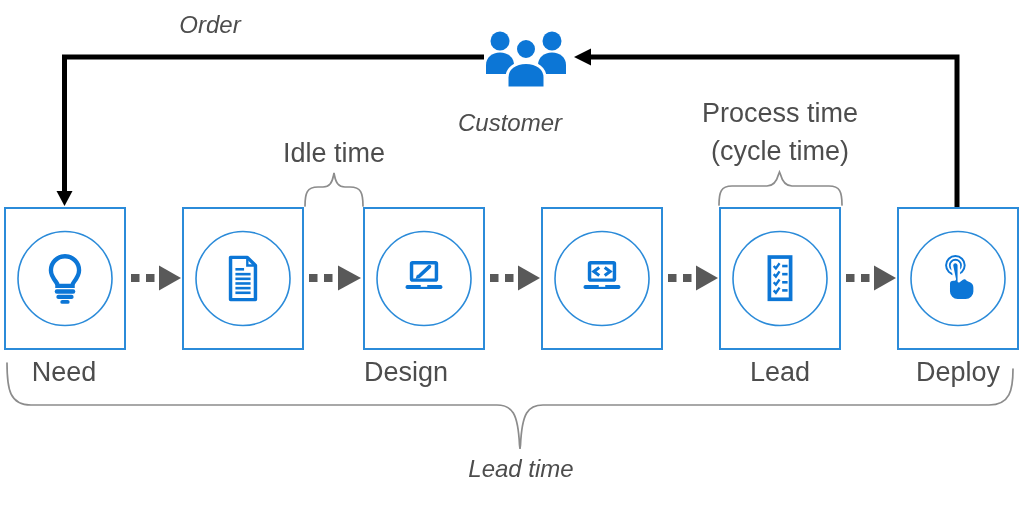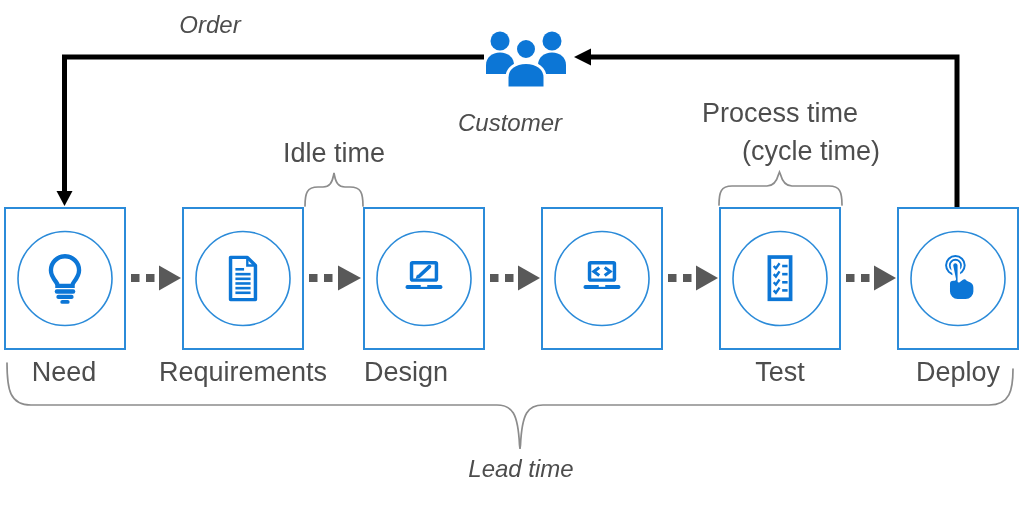--- a/index.html
+++ b/index.html
@@ -69,21 +69,21 @@
       <path d="M538,74 L538,65 C538,57.5 544,52.5 552,52.5 C560,52.5 566,57.5 566,65 L566,74 Z"></path>
       <circle cx="526" cy="49" r="10.5" stroke="#ffffff" stroke-width="3"></circle>
       <path d="M507,88 L507,77.5 C507,68.5 515,62.5 526,62.5 C537,62.5 545,68.5 545,77.5 L545,88 Z" stroke="#ffffff" stroke-width="3"></path>
     </g>
   </svg>
 
   <div class="lbl fs28" style="left:100px;top:12px;width:220px;">Order</div>
   <div class="lbl fs28" style="left:400px;top:98px;width:220px;margin-top:12px;">Customer</div>
   <div class="lbl fs27" style="left:224px;top:139px;width:220px;">Idle time</div>
   <div class="lbl fs27" style="left:670px;top:99px;width:220px;">Process time</div>
-  <div class="lbl fs27" style="left:701px;top:137px;width:220px;">(cycle time)</div>
+  <div class="lbl fs27" style="left:670px;top:137px;width:220px;">(cycle time)</div>
   <div class="lbl fs28" style="left:411px;top:456px;width:220px;">Lead time</div>
 
   <div class="stage-box" style="left:4px;">
     <svg width="118" height="139" viewBox="0 0 118 139">
       <circle cx="59" cy="69.5" r="47" fill="none" stroke="#2b8bd9" stroke-width="1.6"></circle>
       <g transform="translate(33,43.5) scale(1.083)" stroke="#0c76d6" fill="none" stroke-width="4" stroke-linecap="round">
         <path d="M24,3.5 C31.2,3.5 37,9.3 37,16.5 C37,21 34.8,24 32.4,27 C31.4,28.2 31,29 31,30.3 L31,30.8 L17,30.8 L17,30.3 C17,29 16.6,28.2 15.6,27 C13.2,24 11,21 11,16.5 C11,9.3 16.8,3.5 24,3.5 Z"></path>
         <line x1="16.5" y1="36" x2="31.5" y2="36"></line>
         <line x1="18" y1="41" x2="30" y2="41"></line>
         <line x1="21.5" y1="45.6" x2="26.5" y2="45.6" stroke-width="3.6"></line>
@@ -100,21 +100,20 @@
         <path d="M28,4.5 V12 H35.5" stroke-width="2.2"></path>
         <line x1="17" y1="15.5" x2="25" y2="15.5" stroke-width="2.4"></line>
         <line x1="17" y1="20" x2="31" y2="20" stroke-width="2.4"></line>
         <line x1="17" y1="24.3" x2="31" y2="24.3" stroke-width="2.4"></line>
         <line x1="17" y1="28.6" x2="31" y2="28.6" stroke-width="2.4"></line>
         <line x1="17" y1="32.9" x2="31" y2="32.9" stroke-width="2.4"></line>
         <line x1="17" y1="37.2" x2="31" y2="37.2" stroke-width="2.4"></line>
       </g>
     </svg>
   </div>
-  <div class="stage-label" style="left:133px;">Requirements</div>
 
   <div class="stage-box" style="left:363px;">
     <svg width="118" height="139" viewBox="0 0 118 139">
       <circle cx="59" cy="69.5" r="47" fill="none" stroke="#2b8bd9" stroke-width="1.6"></circle>
       <g transform="translate(33,43.5) scale(1.083)">
         <rect x="12.5" y="9.5" width="23" height="16" rx="1" fill="none" stroke="#0c76d6" stroke-width="3.2"></rect>
         <line x1="20" y1="21.5" x2="29" y2="13" stroke="#0c76d6" stroke-width="3.4" stroke-linecap="round"></line>
         <polygon points="16.2,24.4 20.5,23.3 17.6,20.4" fill="#0c76d6"></polygon>
         <rect x="7" y="30" width="34" height="3.8" rx="1.6" fill="#0c76d6"></rect>
         <rect x="21" y="30" width="6" height="1.7" fill="#ffffff"></rect>
@@ -145,21 +144,21 @@
         <line x1="26" y1="12.5" x2="31" y2="12.5" stroke-width="2.4"></line>
         <polyline points="18.2,20 20.2,22.2 23.6,17.4" stroke-width="2.2"></polyline>
         <line x1="26" y1="20" x2="31" y2="20" stroke-width="2.4"></line>
         <polyline points="18.2,27.5 20.2,29.7 23.6,24.9" stroke-width="2.2"></polyline>
         <line x1="26" y1="27.5" x2="31" y2="27.5" stroke-width="2.4"></line>
         <polyline points="18.2,35 20.2,37.2 23.6,32.4" stroke-width="2.2"></polyline>
         <line x1="26" y1="35" x2="31" y2="35" stroke-width="2.4"></line>
       </g>
     </svg>
   </div>
-  <div class="stage-label" style="left:670px;">Test</div>
+  <div class="stage-label" style="left:670px;">Lead</div>
 
   <div class="stage-box" style="left:897px;">
     <svg width="118" height="139" viewBox="0 0 118 139">
       <circle cx="59" cy="69.5" r="47" fill="none" stroke="#2b8bd9" stroke-width="1.6"></circle>
       <g transform="translate(33,43.5) scale(1.083)">
         <circle cx="21.6" cy="11.8" r="5" fill="none" stroke="#0c76d6" stroke-width="2"></circle>
         <circle cx="21.6" cy="11.8" r="8.6" fill="none" stroke="#0c76d6" stroke-width="1.8"></circle>
         <path d="M18.4,12 a3.2,3.2 0 0 1 6.4,0 v14.5 l3,-2.3 c1.5,-1.1 3.6,-0.8 4.7,0.7 c0.5,0.7 1.6,0.9 2.6,1.3 c2.8,1.1 4.3,3 4.3,6.3 v3.4 c0,4.6 -3.7,8.3 -8.3,8.3 h-7.4 c-4.6,0 -8.3,-3.7 -8.3,-8.3 v-6.9 c0,-2.3 1.9,-4.2 4.2,-4.2 h1.4 z" fill="#0c76d6" stroke="#ffffff" stroke-width="2.4" stroke-linejoin="round"></path>
       </g>
     </svg>

